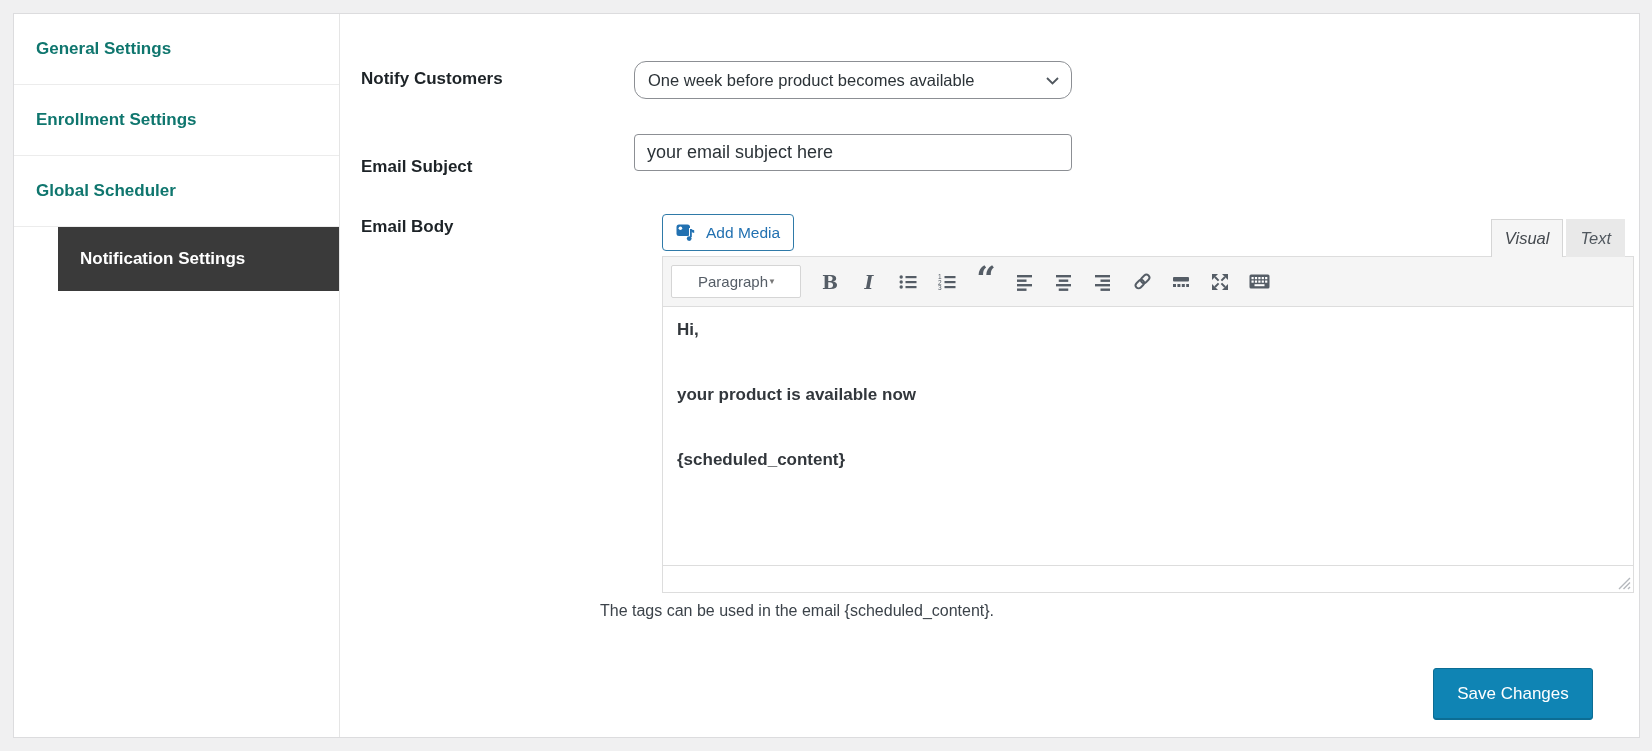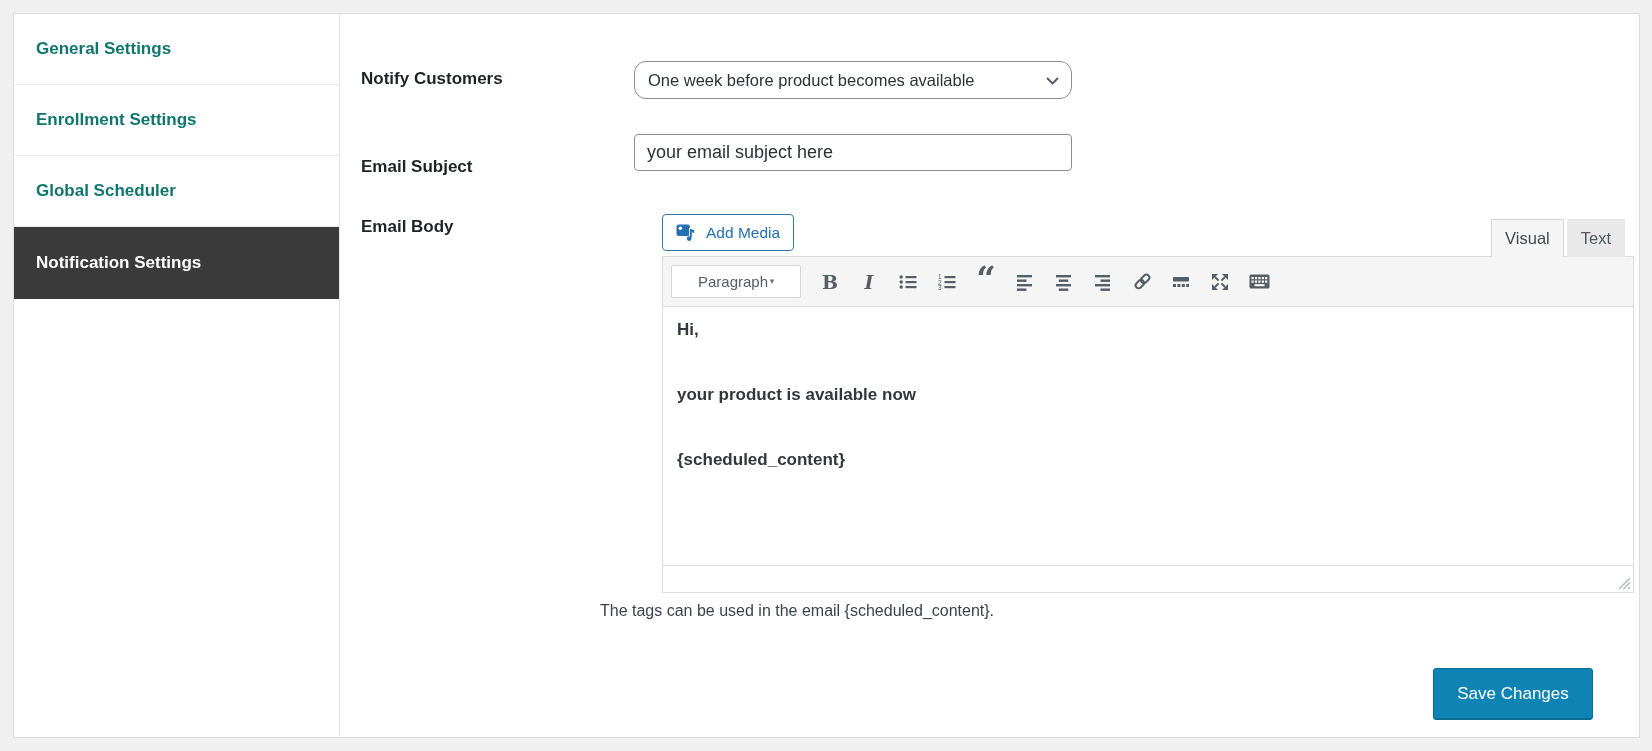--- a/index.html
+++ b/index.html
@@ -17,21 +17,21 @@
   .sidebar{
     position:absolute;left:0;top:0;width:326px;height:100%;
     border-right:1px solid #e5e5e5;box-sizing:border-box;background:#fff;
   }
   .side-item{
     height:71px;display:flex;align-items:center;padding-left:22px;
     border-bottom:1px solid #ececec;font-weight:bold;font-size:17px;
     color:#0f766e;cursor:pointer;box-sizing:border-box;
   }
   .side-item.active{
-    background:#3a3a3a;color:#fff;border-bottom:none;height:72px;
+    background:#3a3a3a;color:#fff;border-bottom:none;height:64px;margin-left:44px;
   }
   
   .content{position:absolute;left:326px;top:0;right:0;bottom:0;}
   .field-label{
     position:absolute;left:21px;font-size:17px;font-weight:bold;color:#1d2327;line-height:22px;
   }
   .lbl-notify{top:54px;}
   .lbl-subject{top:126px;margin-top:16px;}
   .lbl-body{top:202px;}
 
@@ -56,21 +56,21 @@
   .editor-top{position:relative;height:43px;}
   .add-media-btn{
     position:absolute;left:0;top:1px;height:37px;display:inline-flex;align-items:center;gap:9px;
     border:1px solid #2f7aa8;border-radius:4px;background:#fff;color:#2271b1;
     font-family:"Liberation Sans",sans-serif;font-size:15.5px;padding:0 13px;cursor:pointer;box-sizing:border-box;
   }
   .editor-tabs{position:absolute;right:9px;bottom:-1px;display:flex;gap:3px;}
   .switch-tab{
     height:38px;padding:0 13px;display:flex;align-items:center;
     font-family:"Liberation Sans",sans-serif;font-size:16.5px;color:#50575e;cursor:pointer;
-    background:#e9e9e9;border:1px solid #e9e9e9;border-bottom:none;box-sizing:border-box;
+    background:#e9e9e9;border:1px solid #e9e9e9;border-bottom:none;box-sizing:border-box;font-style:italic;
   }
   .switch-tab.active{
     background:#f5f5f5;border:1px solid #d5d5d5;border-bottom:none;color:#44494e;
   }
   .editor-main{border:1px solid #ddd;background:#fff;}
   .mce-toolbar{
     height:50px;background:#f5f5f5;border-bottom:1px solid #ddd;
     display:flex;align-items:center;padding:0 8px;gap:3px;box-sizing:border-box;
   }
   .para-dropdown{

